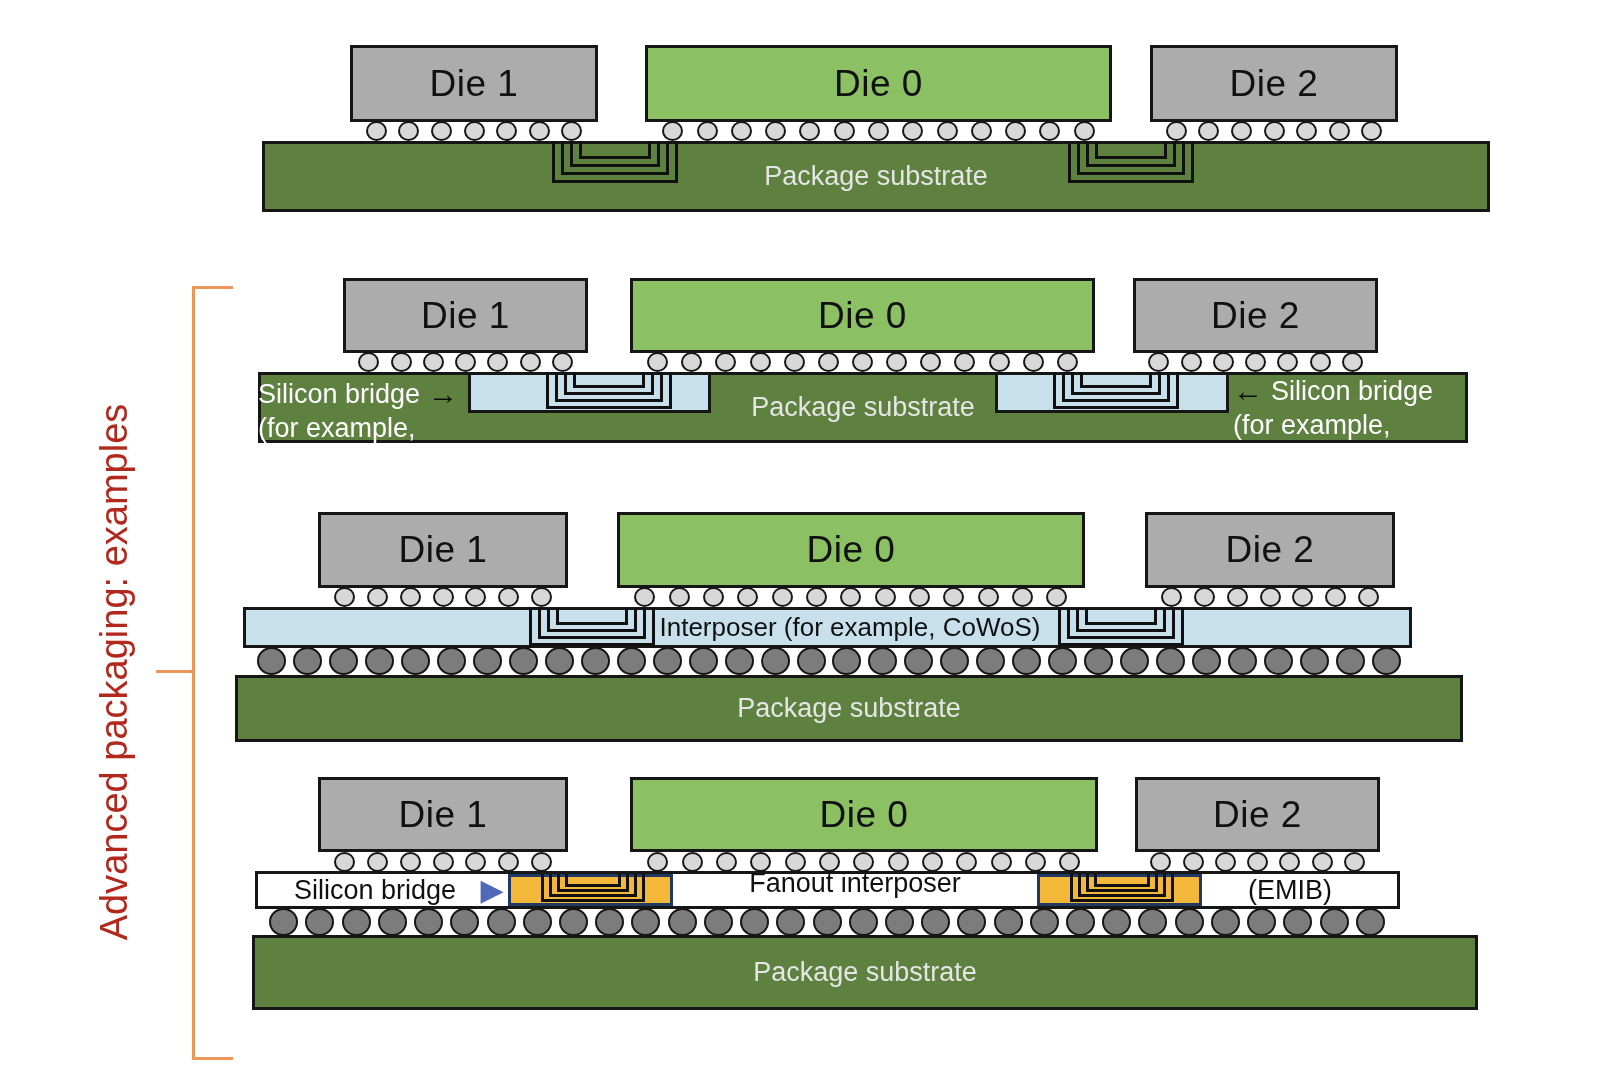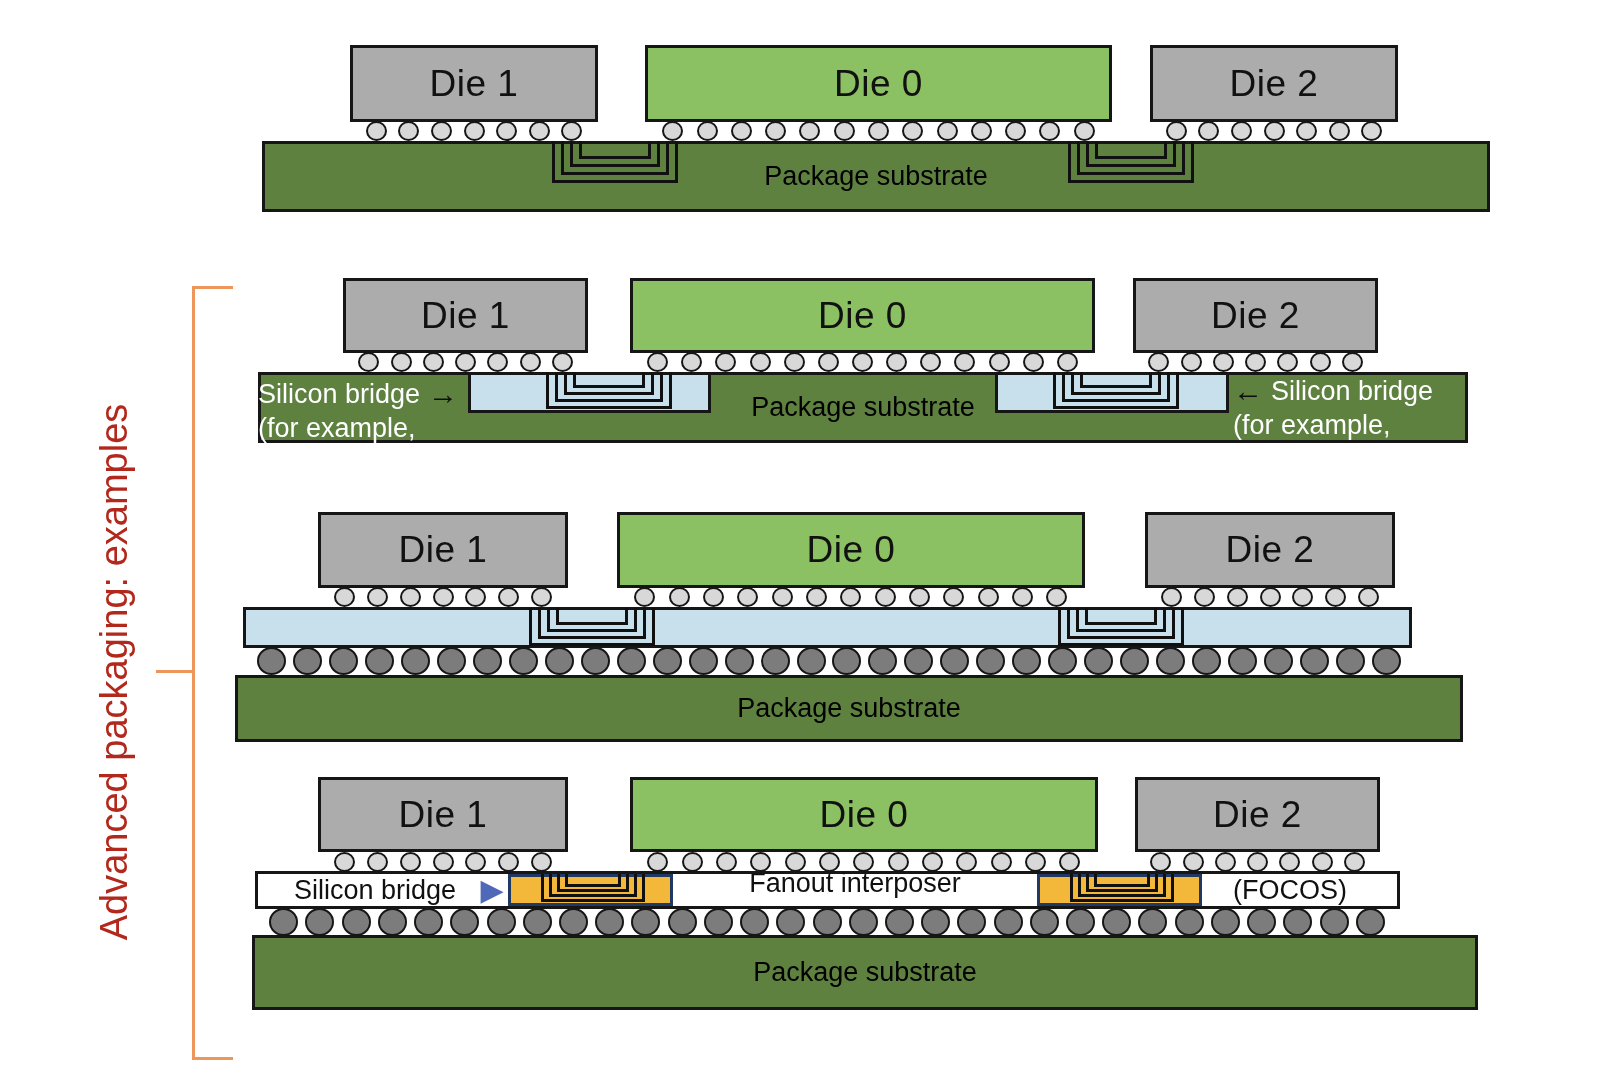--- a/index.html
+++ b/index.html
@@ -7,21 +7,21 @@
   #stage{
     position:relative;width:1600px;height:1088px;background:#ffffff;overflow:hidden;
     font-family:"Liberation Sans", sans-serif;color:#111;
   }
   
   .die{position:absolute;border:3px solid #161616;display:flex;align-items:center;justify-content:center;
        font-size:37px;letter-spacing:.5px;color:#111;}
   .die.green{background:var(--die-green);text-align:right;}
   .die.gray{background:var(--die-gray);}
   .substrate{position:absolute;background:var(--substrate-green);border:3px solid #161616;
-       display:flex;align-items:center;justify-content:center;color:#000000;font-size:27px;font-weight:500;}
+       display:flex;align-items:center;justify-content:center;color:#e5e5e5;font-size:27px;font-weight:500;}
   .slab{position:absolute;border:3px solid #161616;}
   .slab.blue{background:var(--silicon-blue);}
   .slab.white{background:#ffffff;}
   .bumps{position:absolute;display:flex;justify-content:space-evenly;align-items:flex-start;}
   .bumps i{display:block;width:21px;height:20px;border-radius:50%;
        background:var(--bump-gray);border:2.5px solid #161616;flex:none;}
   .bumps.big i{width:29px;height:28px;background:var(--ball-gray);}
   .routing{position:absolute;z-index:5;}
   .routing .u{position:absolute;border:3px solid #101010;border-top:none;}
   .bridge{position:absolute;background:var(--silicon-blue);border:3px solid #161616;z-index:4;}
@@ -223,20 +223,21 @@
       <i></i>
       <i></i>
       <i></i>
       <i></i>
       <i></i>
       <i></i>
       <i></i>
     </div>
 
   <div class="slab blue" style="left:243px;top:607px;width:1169px;height:41px;"></div>
+  <div class="interp-label" style="left:655px;top:607px;height:41px;width:390px;">Interposer (for example, CoWoS)</div>
   <div class="routing" style="left:529px;top:608px;width:126px;height:38px;">
       <div class="u" style="inset: 0px;"></div>
       <div class="u" style="inset: 0px 9px 7px;"></div>
       <div class="u" style="inset: 0px 18px 14px;"></div>
       <div class="u" style="inset: 0px 27px 21px;"></div>
     </div>
   <div class="routing" style="left:1058px;top:608px;width:126px;height:38px;">
       <div class="u" style="inset: 0px;"></div>
       <div class="u" style="inset: 0px 9px 7px;"></div>
       <div class="u" style="inset: 0px 18px 14px;"></div>
@@ -321,21 +322,21 @@
       <i></i>
       <i></i>
       <i></i>
       <i></i>
     </div>
 
   <div class="slab white" style="left:255px;top:871px;width:1145px;height:38px;"></div>
   <div class="fan-label" style="left:280px;top:871px;height:38px;width:190px;">Silicon bridge</div>
   <div class="fan-label tri" style="left:472px;top:871px;height:38px;width:40px;">▶</div>
   <div class="fan-label" style="left:695px;top:871px;height:25px;width:320px;">Fanout interposer</div>
-  <div class="fan-label" style="left:1210px;top:871px;height:38px;width:160px;">(FOCOS)</div>
+  <div class="fan-label" style="left:1210px;top:871px;height:38px;width:160px;">(EMIB)</div>
 
   <div class="obridge" style="left:508px;top:874px;width:165px;height:32px;">
     <div class="routing" style="left:30px;top:-3px;width:104px;height:28px;">
         <div class="u" style="inset: 0px;"></div>
         <div class="u" style="inset: 0px 8px 5px;"></div>
         <div class="u" style="inset: 0px 16px 10px;"></div>
         <div class="u" style="inset: 0px 24px 15px;"></div>
       </div>
   </div>
   <div class="obridge" style="left:1037px;top:874px;width:165px;height:32px;">

